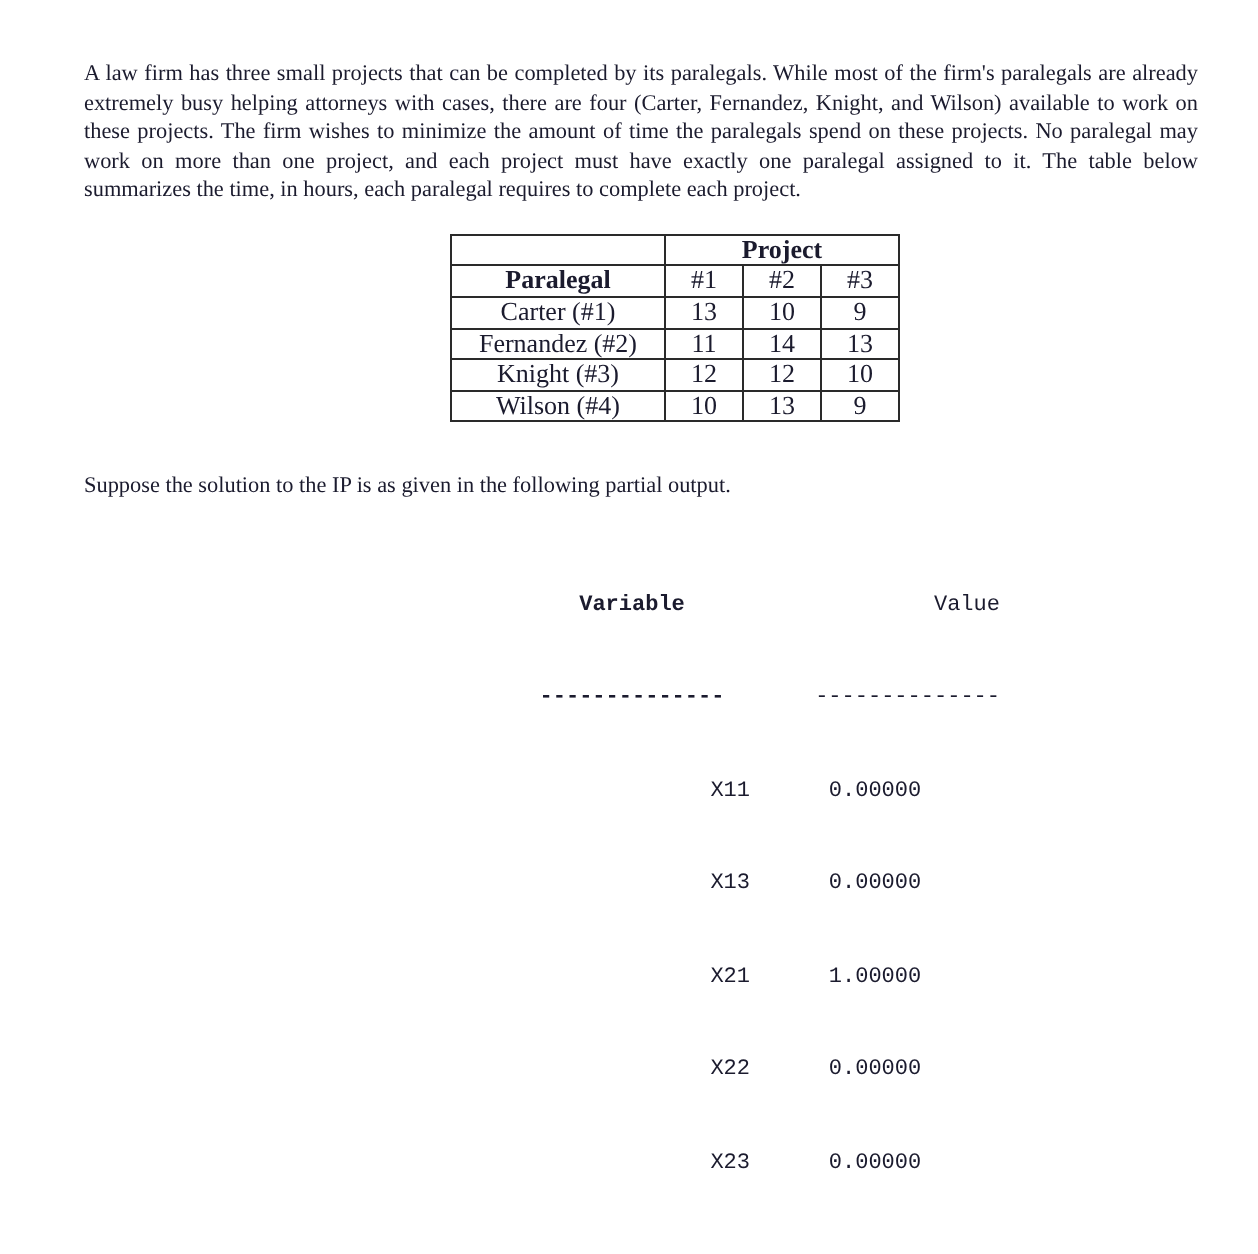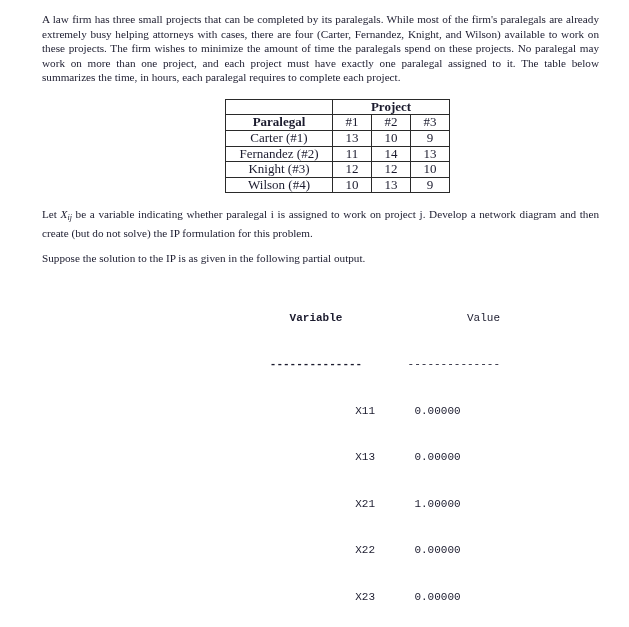--- a/index.html
+++ b/index.html
@@ -14,21 +14,22 @@
     overflow: hidden;
     font-family: "Liberation Serif", "DejaVu Serif", serif;
     color: #1b1b2e;
     -webkit-font-smoothing: antialiased;
   }
   .page {
     position: relative;
     width: 629px;
     height: 488px;
     box-sizing: border-box;
-    padding: 12px 30px 0 42px;
+    padding: 2px 30px 0 42px;
+    margin-top: 28px;
   }
   p.para {
     margin: 0 0 0 0;
     font-size: 11.2px;
     line-height: 14.55px;
     text-align: justify;
     text-justify: inter-word;
     color: #1b1b2e;
     hyphens: none;
   }
@@ -150,21 +151,20 @@
           <td class="numcol">10</td>
           <td class="numcol">13</td>
           <td class="numcol">9</td>
         </tr>
       </tbody>
     </table>
   </div>
 
   <div class="gap-lg"></div>
 
-  <p class="para"><span>Let </span><span class="math-i"><span>X</span><sub>ij</sub></span><span> be a variable indicating whether paralegal i is assigned to work on project j. Develop a network diagram and then create (but do not solve) the IP formulation for this problem.</span></p>
 
   <div class="gap-md"></div>
 
   <p class="para">Suppose the solution to the IP is as given in the following partial output.</p>
 
   <div class="gap-lg"></div>
 
   <div class="output">
     <span class="orow"><span class="out-var center">Variable</span><span class="out-val center">Value</span></span>
     <span class="orow rule"><span class="out-var center">--------------</span><span class="out-val center">--------------</span></span>

